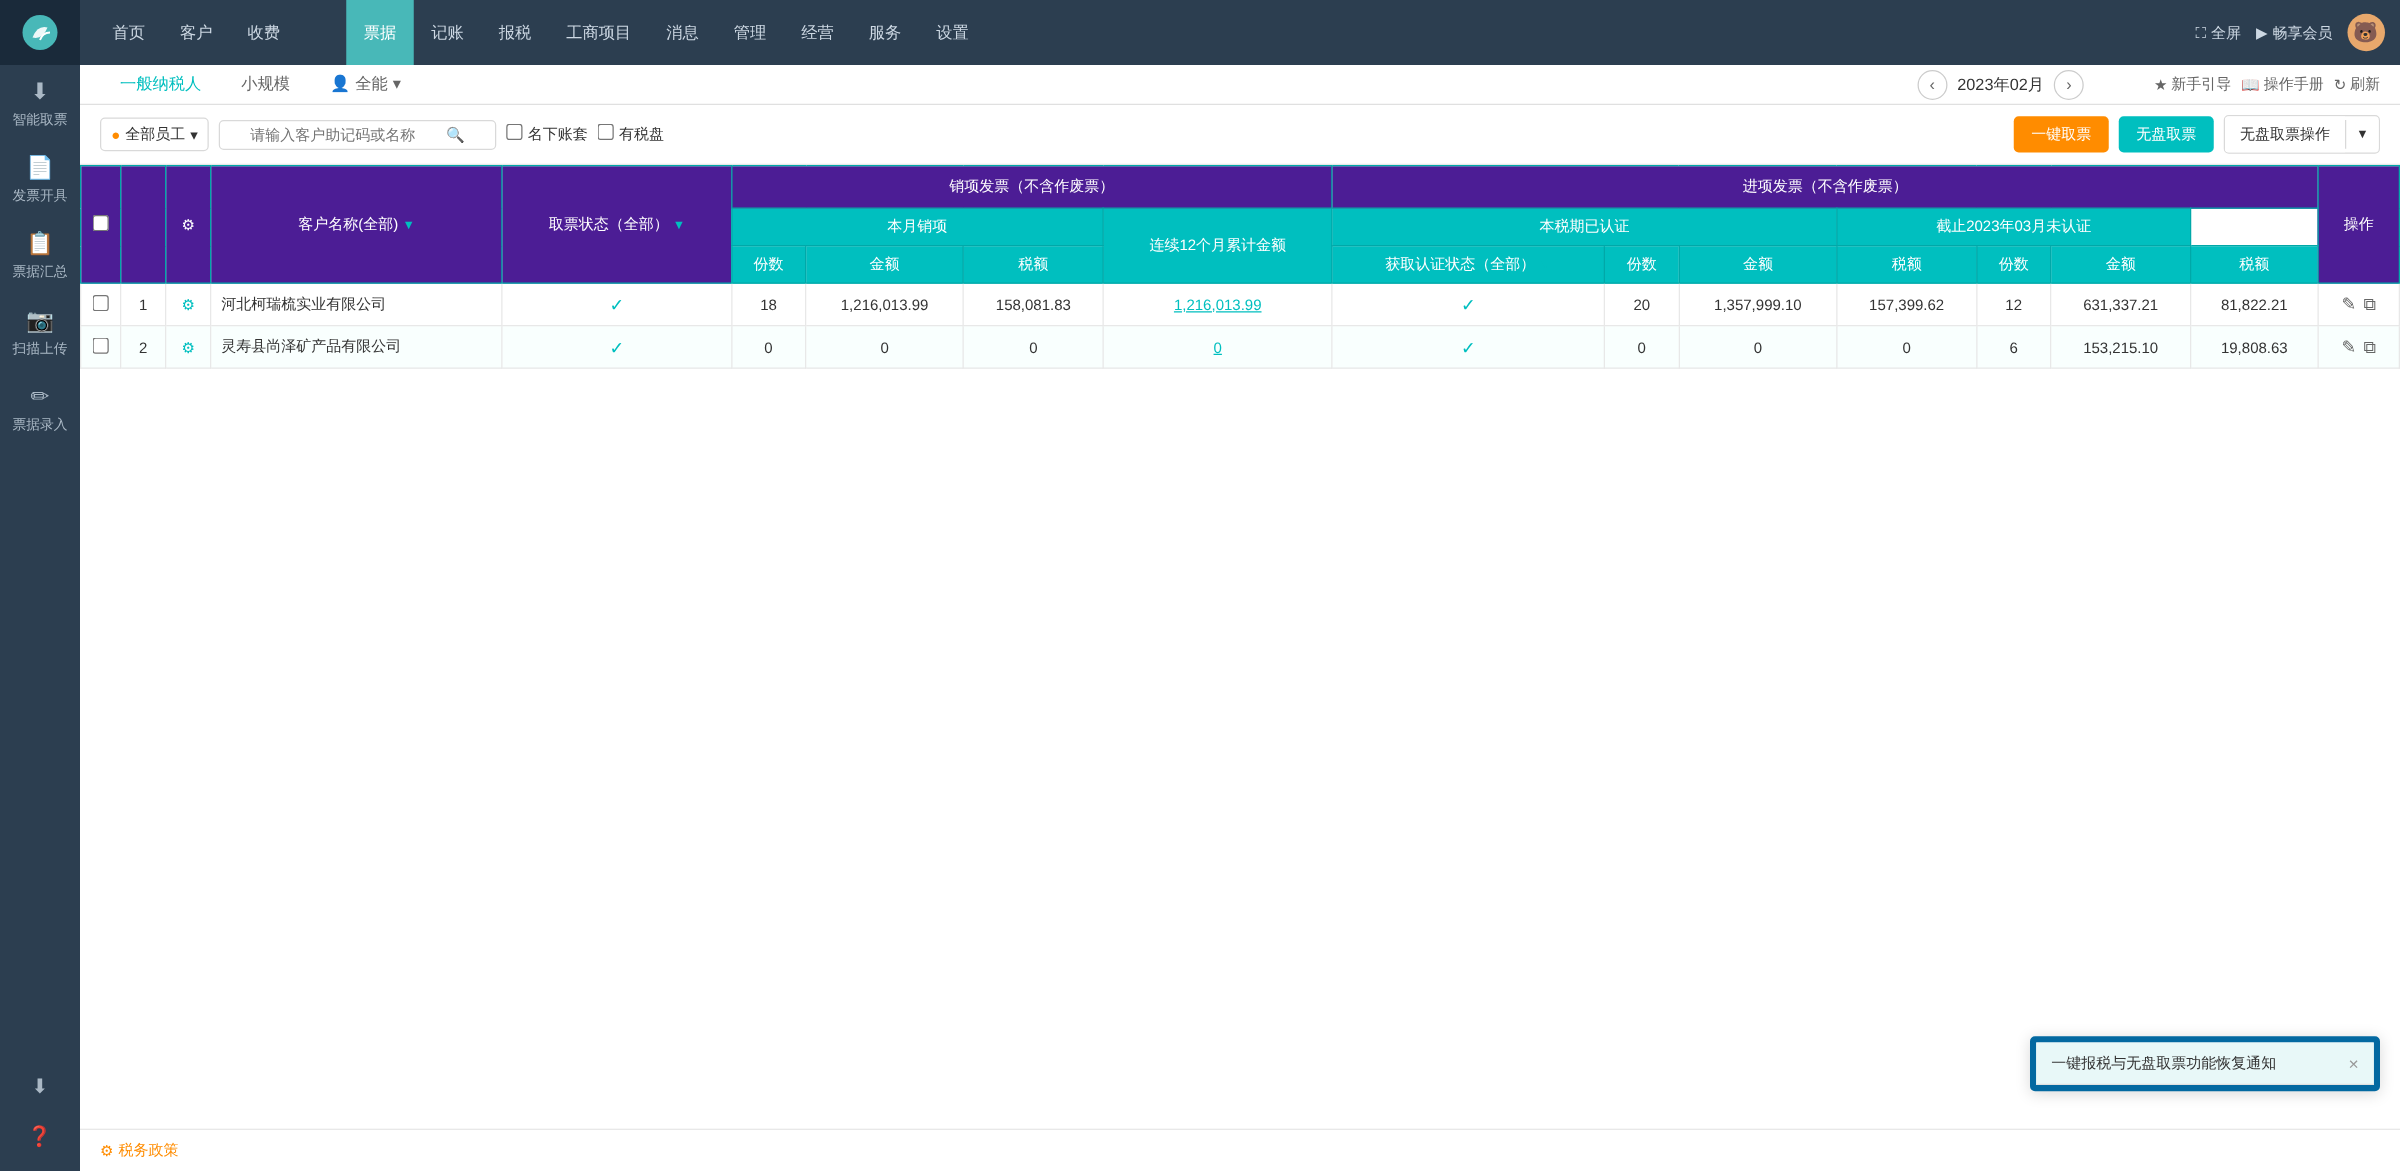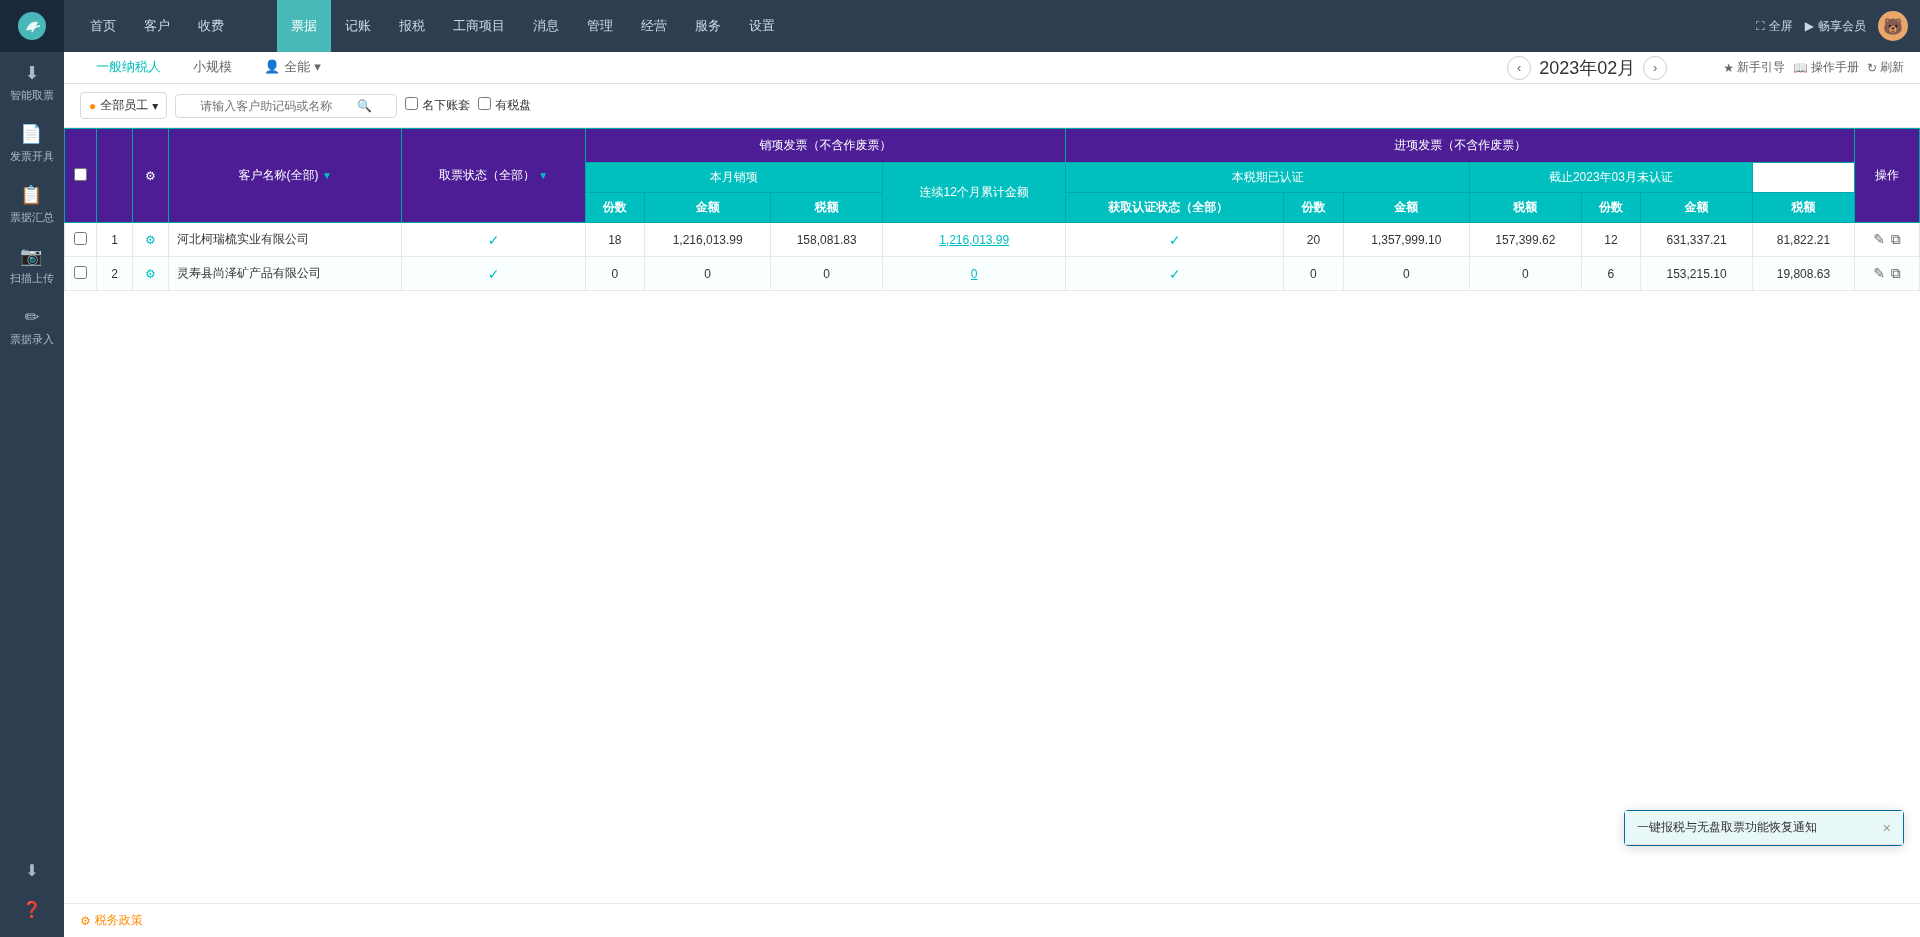--- a/index.html
+++ b/index.html
@@ -164,21 +164,21 @@
       border: 1px solid #ccc;
       background: #fff;
       display: flex;
       align-items: center;
       justify-content: center;
       cursor: pointer;
       color: #666;
       font-size: 13px;
     }
     .date-label {
-      font-size: 18px;
+      font-size: 13px;
       color: #333;
       font-weight: 500;
     }
 
     
     .toolbar {
       background: #fff;
       padding: 8px 16px;
       display: flex;
       align-items: center;
@@ -319,21 +319,21 @@
       border: 1px solid #00a8a8;
       font-weight: 500;
       white-space: nowrap;
     }
     .thead-bottom th {
       background: #00bfbf;
       color: #fff;
       padding: 6px 8px;
       text-align: center;
       border: 1px solid #00a8a8;
-      font-weight: 700;
+      font-weight: 400;
       white-space: nowrap;
     }
     tbody tr { background: #fff; }
     tbody tr:nth-child(even) { background: #f9fffe; }
     tbody td {
       padding: 8px 8px;
       border: 1px solid #e8e8e8;
       text-align: center;
       color: #333;
       white-space: nowrap;
@@ -358,25 +358,25 @@
       font-size: 12px;
       cursor: pointer;
       display: flex;
       align-items: center;
       gap: 4px;
     }
 
     
     .notification-popup {
       position: fixed;
-      bottom: 91px;
+      bottom: 64px;
       right: 16px;
       width: 280px;
       background: #fff;
-      border: 1px solid #0369a1;
+      border: 5px solid #0369a1;
       border-radius: 4px;
       box-shadow: 0 2px 12px rgba(0,0,0,0.15);
       z-index: 1000;
       text-align: center;
     }
     .notification-header {
       background: #e8f8f8;
       padding: 8px 12px;
       display: flex;
       align-items: center;
@@ -525,20 +525,28 @@
         <span>🔍</span>
       </div>
       <label class="checkbox-label">
         <input type="checkbox" style="">
         <span>名下账套</span>
       </label>
       <label class="checkbox-label">
         <input type="checkbox" style="">
         <span>有税盘</span>
       </label>
+      <div class="toolbar-right">
+        <button class="btn-primary">一键取票</button>
+        <button class="btn-default">无盘取票</button>
+        <div class="btn-split">
+          <button class="btn-split-main">无盘取票操作</button>
+          <button class="btn-split-arrow">▼</button>
+        </div>
+      </div>
     </div>
 
     <div class="table-container">
       <table>
         <thead>
           <tr class="thead-top">
             <th rowspan="3" class="col-checkbox"><input type="checkbox" style=""></th>
             <th rowspan="3" class="col-num"></th>
             <th rowspan="3" class="col-gear">⚙</th>
             <th rowspan="3" style="min-width:160px;">

